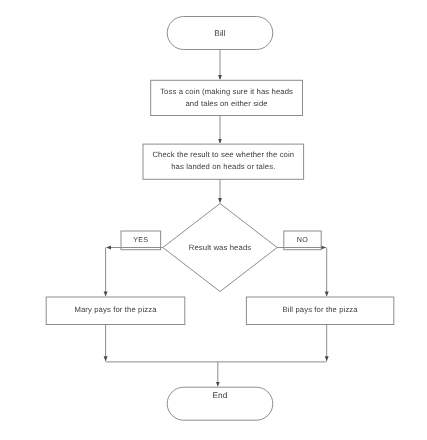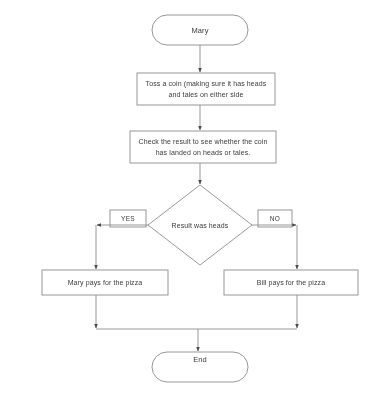--- a/index.html
+++ b/index.html
@@ -89,21 +89,21 @@
       <line x1="297" y1="295" x2="297" y2="328" marker-end="url(#arrow)"></line>
 
       <line x1="96" y1="329" x2="297" y2="329"></line>
 
       <line x1="198" y1="329" x2="198" y2="351" marker-end="url(#arrow)"></line>
 
       <rect x="152" y="352" width="96" height="30" rx="15" ry="15"></rect>
     </g>
   </svg>
 
-  <div class="node-label lbl-terminal" style="left:152px; top:15px; width:96px; height:30px;">Mary</div>
+  <div class="node-label lbl-terminal" style="left:152px; top:15px; width:96px; height:30px;">Bill</div>
 
   <div class="node-label lbl-process" style="left:137px; top:73px; width:138px; height:32px;">Toss a coin (making sure it has heads and tales on either side</div>
 
   <div class="node-label lbl-process" style="left:130px; top:131px; width:146px; height:32px;">Check the result to see whether the coin has landed on heads or tales.</div>
 
   <div class="node-label lbl-decision" style="left:164px; top:205px; width:72px; height:40px;">Result was heads</div>
 
   <div class="node-label lbl-tag" style="left:110px; top:210px; width:36px; height:17px;">YES</div>
 
   <div class="node-label lbl-tag" style="left:258px; top:210px; width:34px; height:17px;">NO</div>

